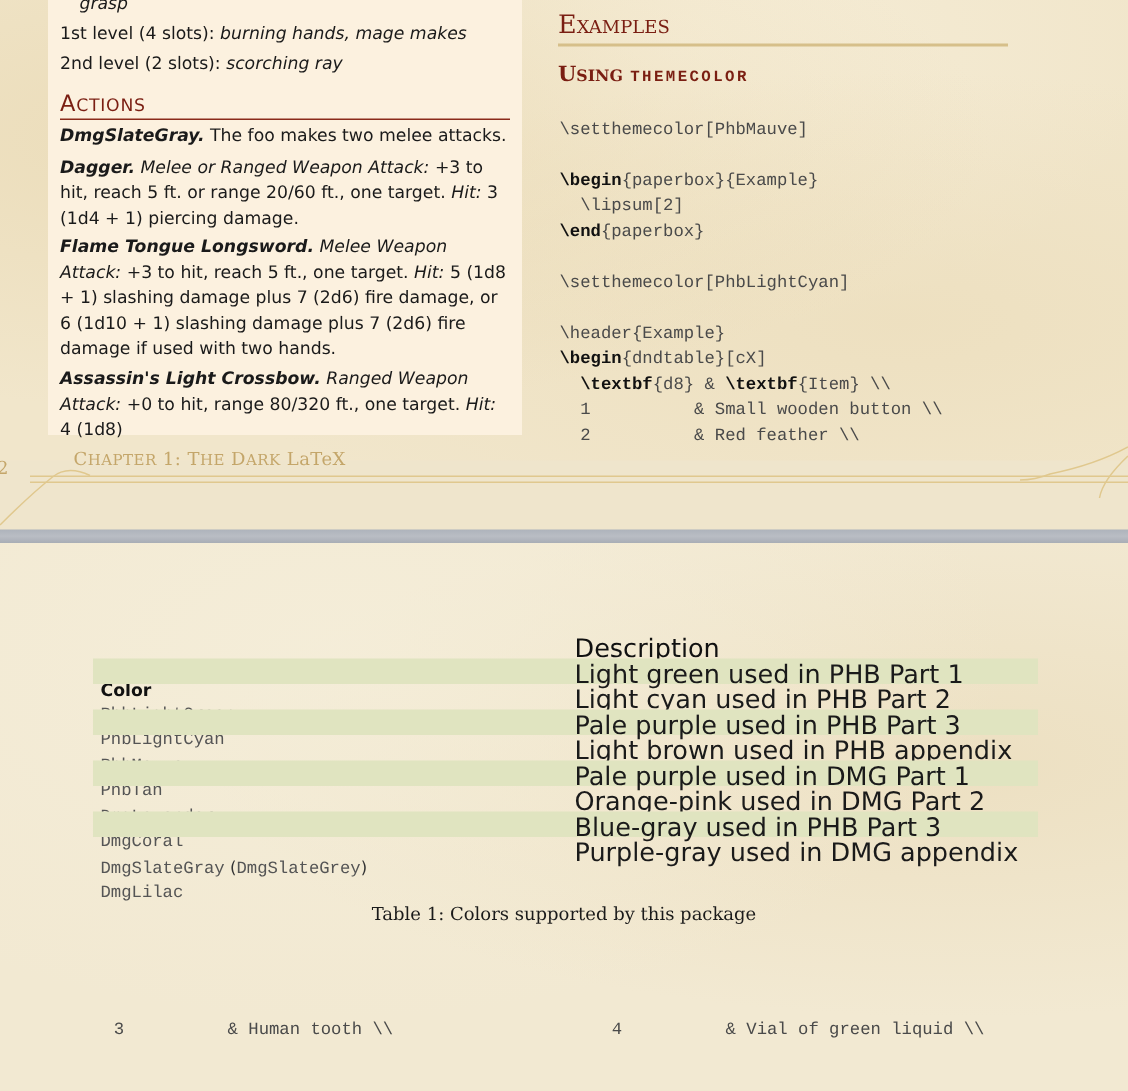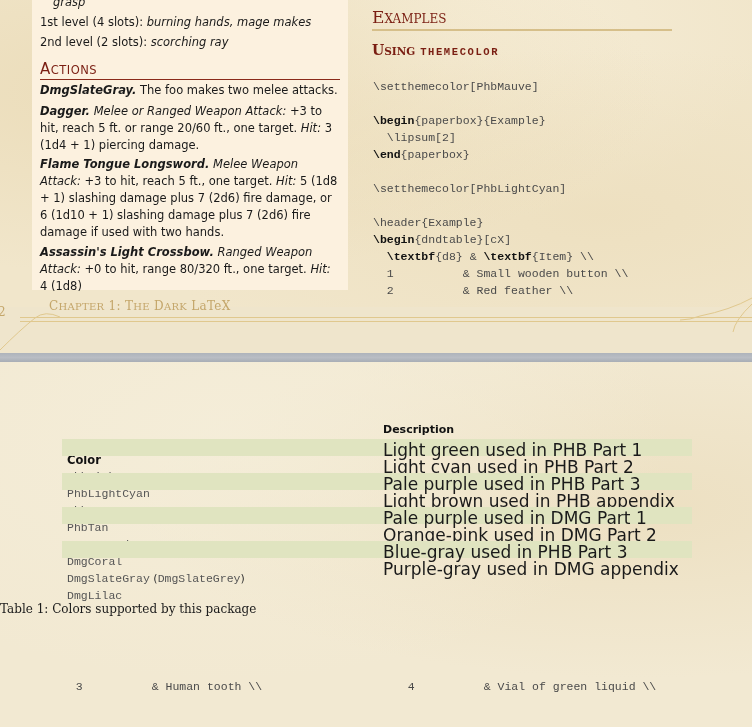--- a/index.html
+++ b/index.html
@@ -60,23 +60,23 @@
 
   
   .ctable { position:absolute; left:62px; top:422px; width:630px; }
   .ctable .hdr { height:17px; font-size:11.5px; font-weight:bold; color:#111; position:relative; }
   .crow { height:17px; position:relative; font-size:11px; }
   .crow.striped { background:#e0e4c0; }
   .ccell1 { position:absolute; left:5px; top:1px; font-family:"Liberation Mono", monospace; font-size:11.5px; color:#555;margin-top:30px; }
   .ccell1 .paren { font-family:"DejaVu Sans", sans-serif; color:#333; font-size:11px; }
   .ccell2 { position:absolute; left:321px; top:1px; font-family:"DejaVu Sans", sans-serif; font-size:17px; color:#1a1a1a; }
   .hdr .ccell1 { font-family:"DejaVu Sans", sans-serif; font-weight:bold; color:#111; font-size:11.5px; }
-  .hdr .ccell2 { font-weight:bold; color:#111; font-size:11px; }
+  .hdr .ccell2 { font-weight:normal; color:#111; font-size:17px; }
 
-  .caption { position:absolute; left:0; width:752px; top:602px; 
+  .caption { position:absolute; left:0; width:752px; top:602px; text-align:center;
     font-family:"DejaVu Serif", serif; font-size:12px; color:#1a1a1a; }
 </style>
 </head>
 <body>
 
 <div class="page page-top">
   <div class="statbox"></div>
 
   <div class="sb-text" style="top:-6px;left:53px;"><i>grasp</i></div>
   <div class="sb-text" style="top:14px;"><span>1st level (4 slots):</span> <i>burning hands, mage makes</i></div>

